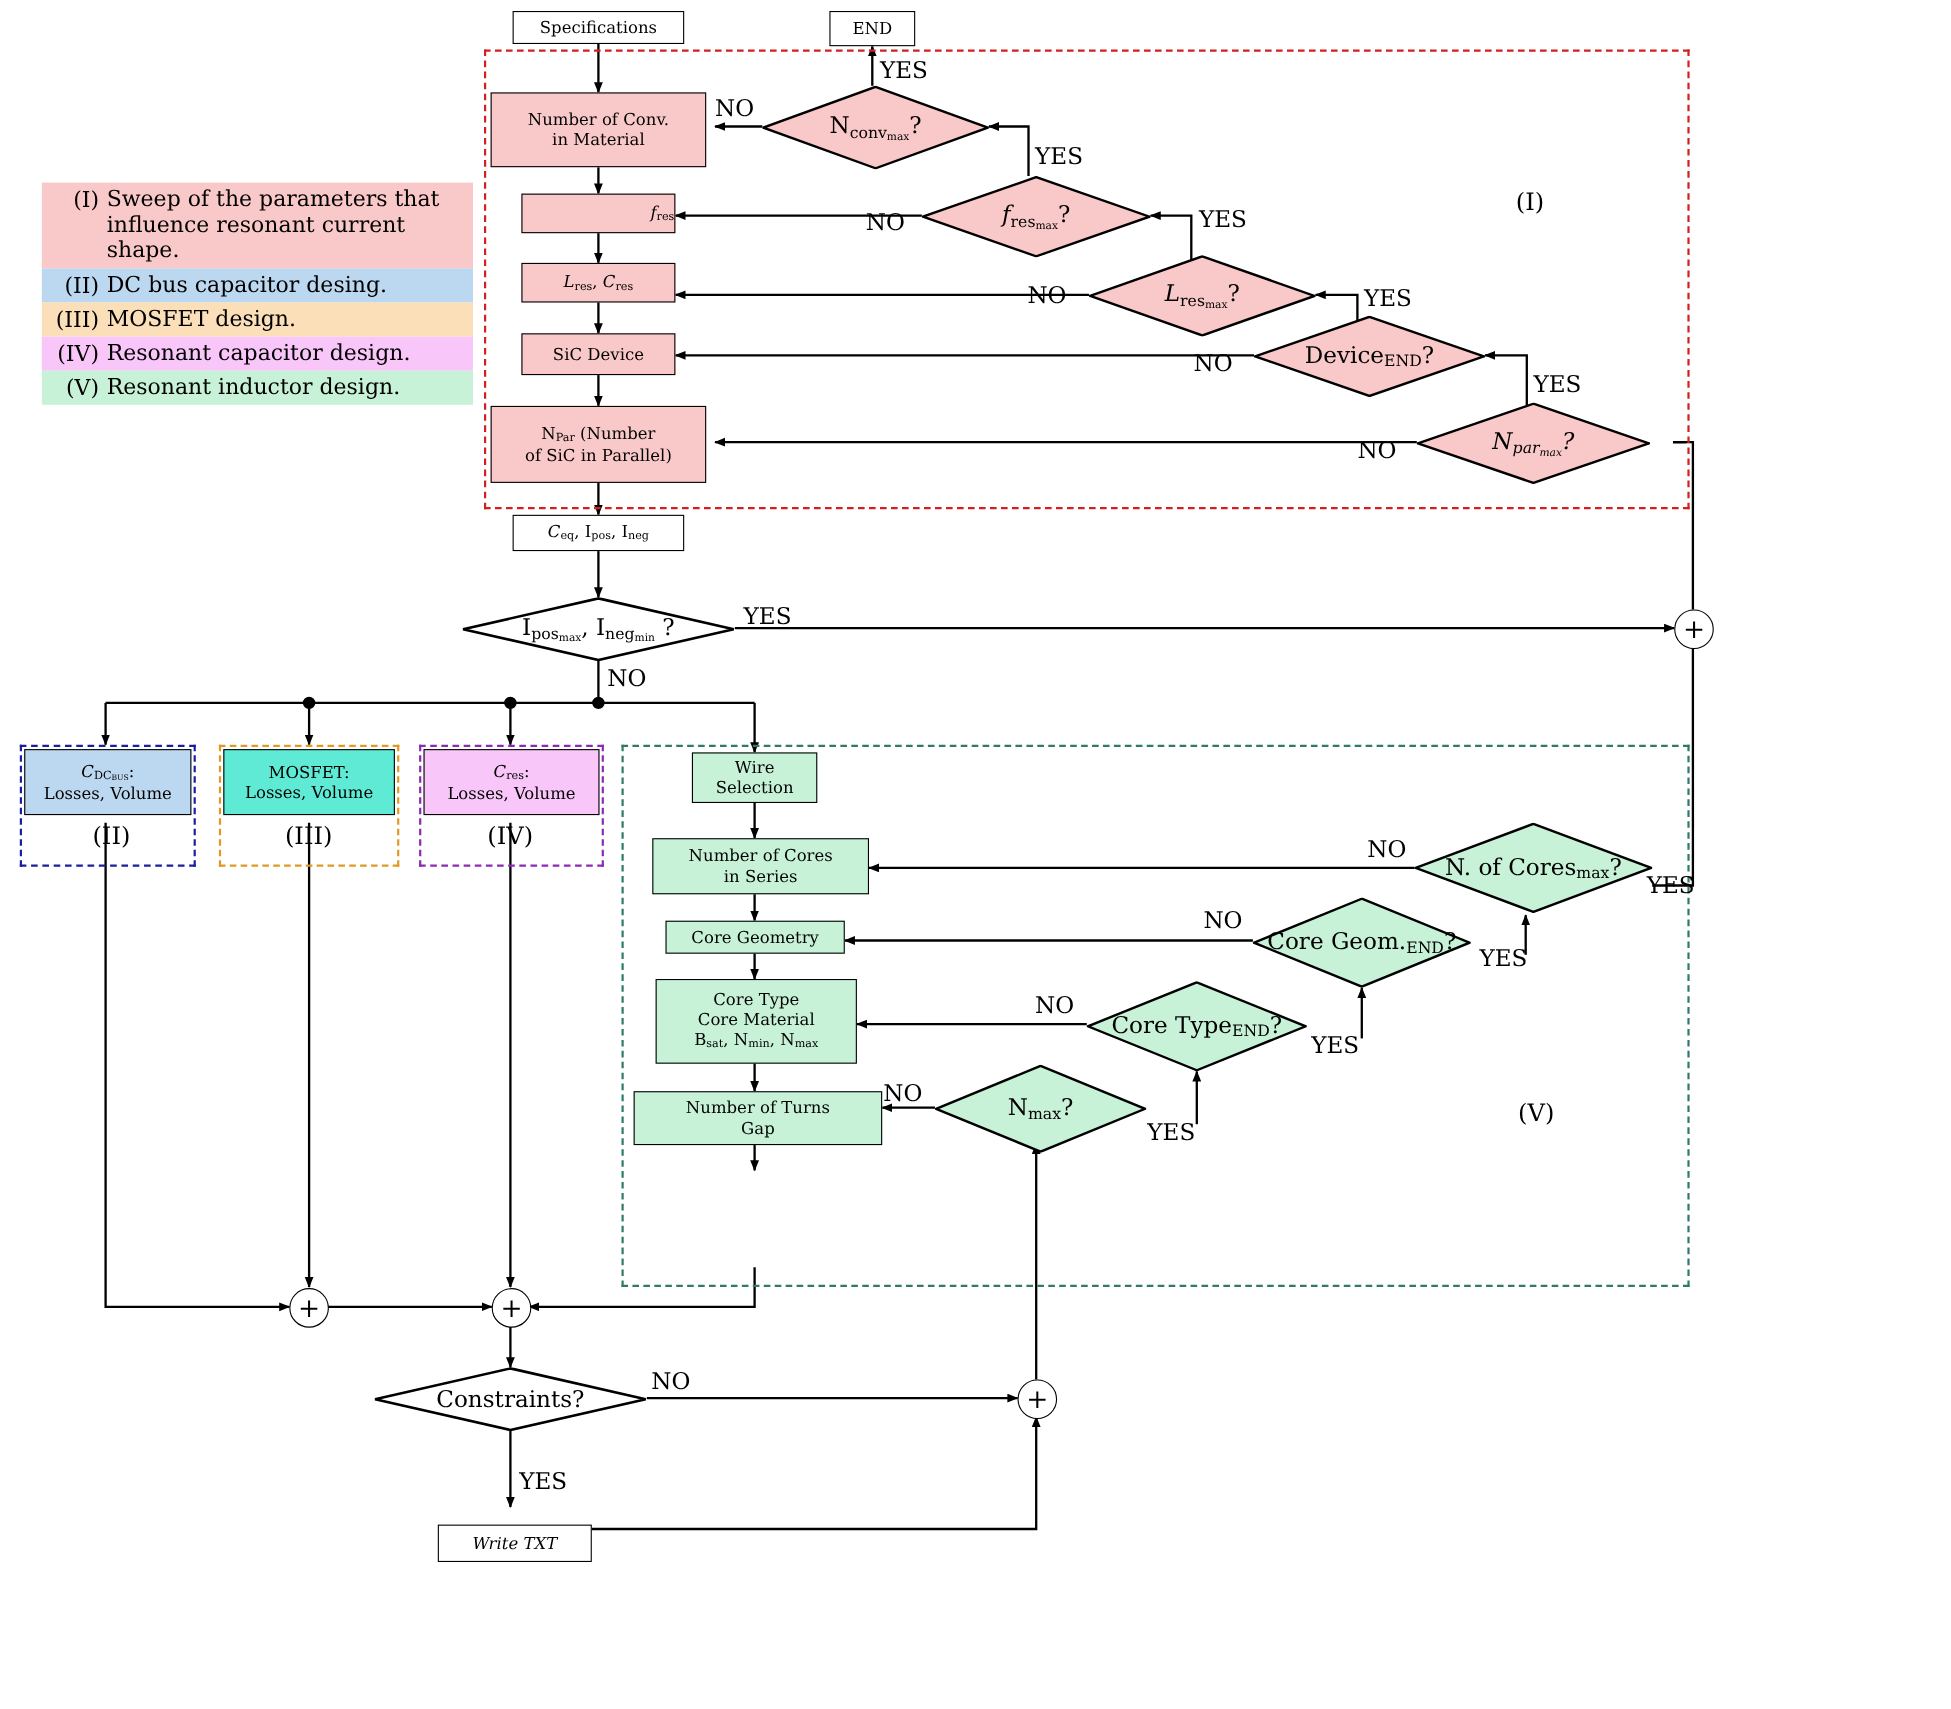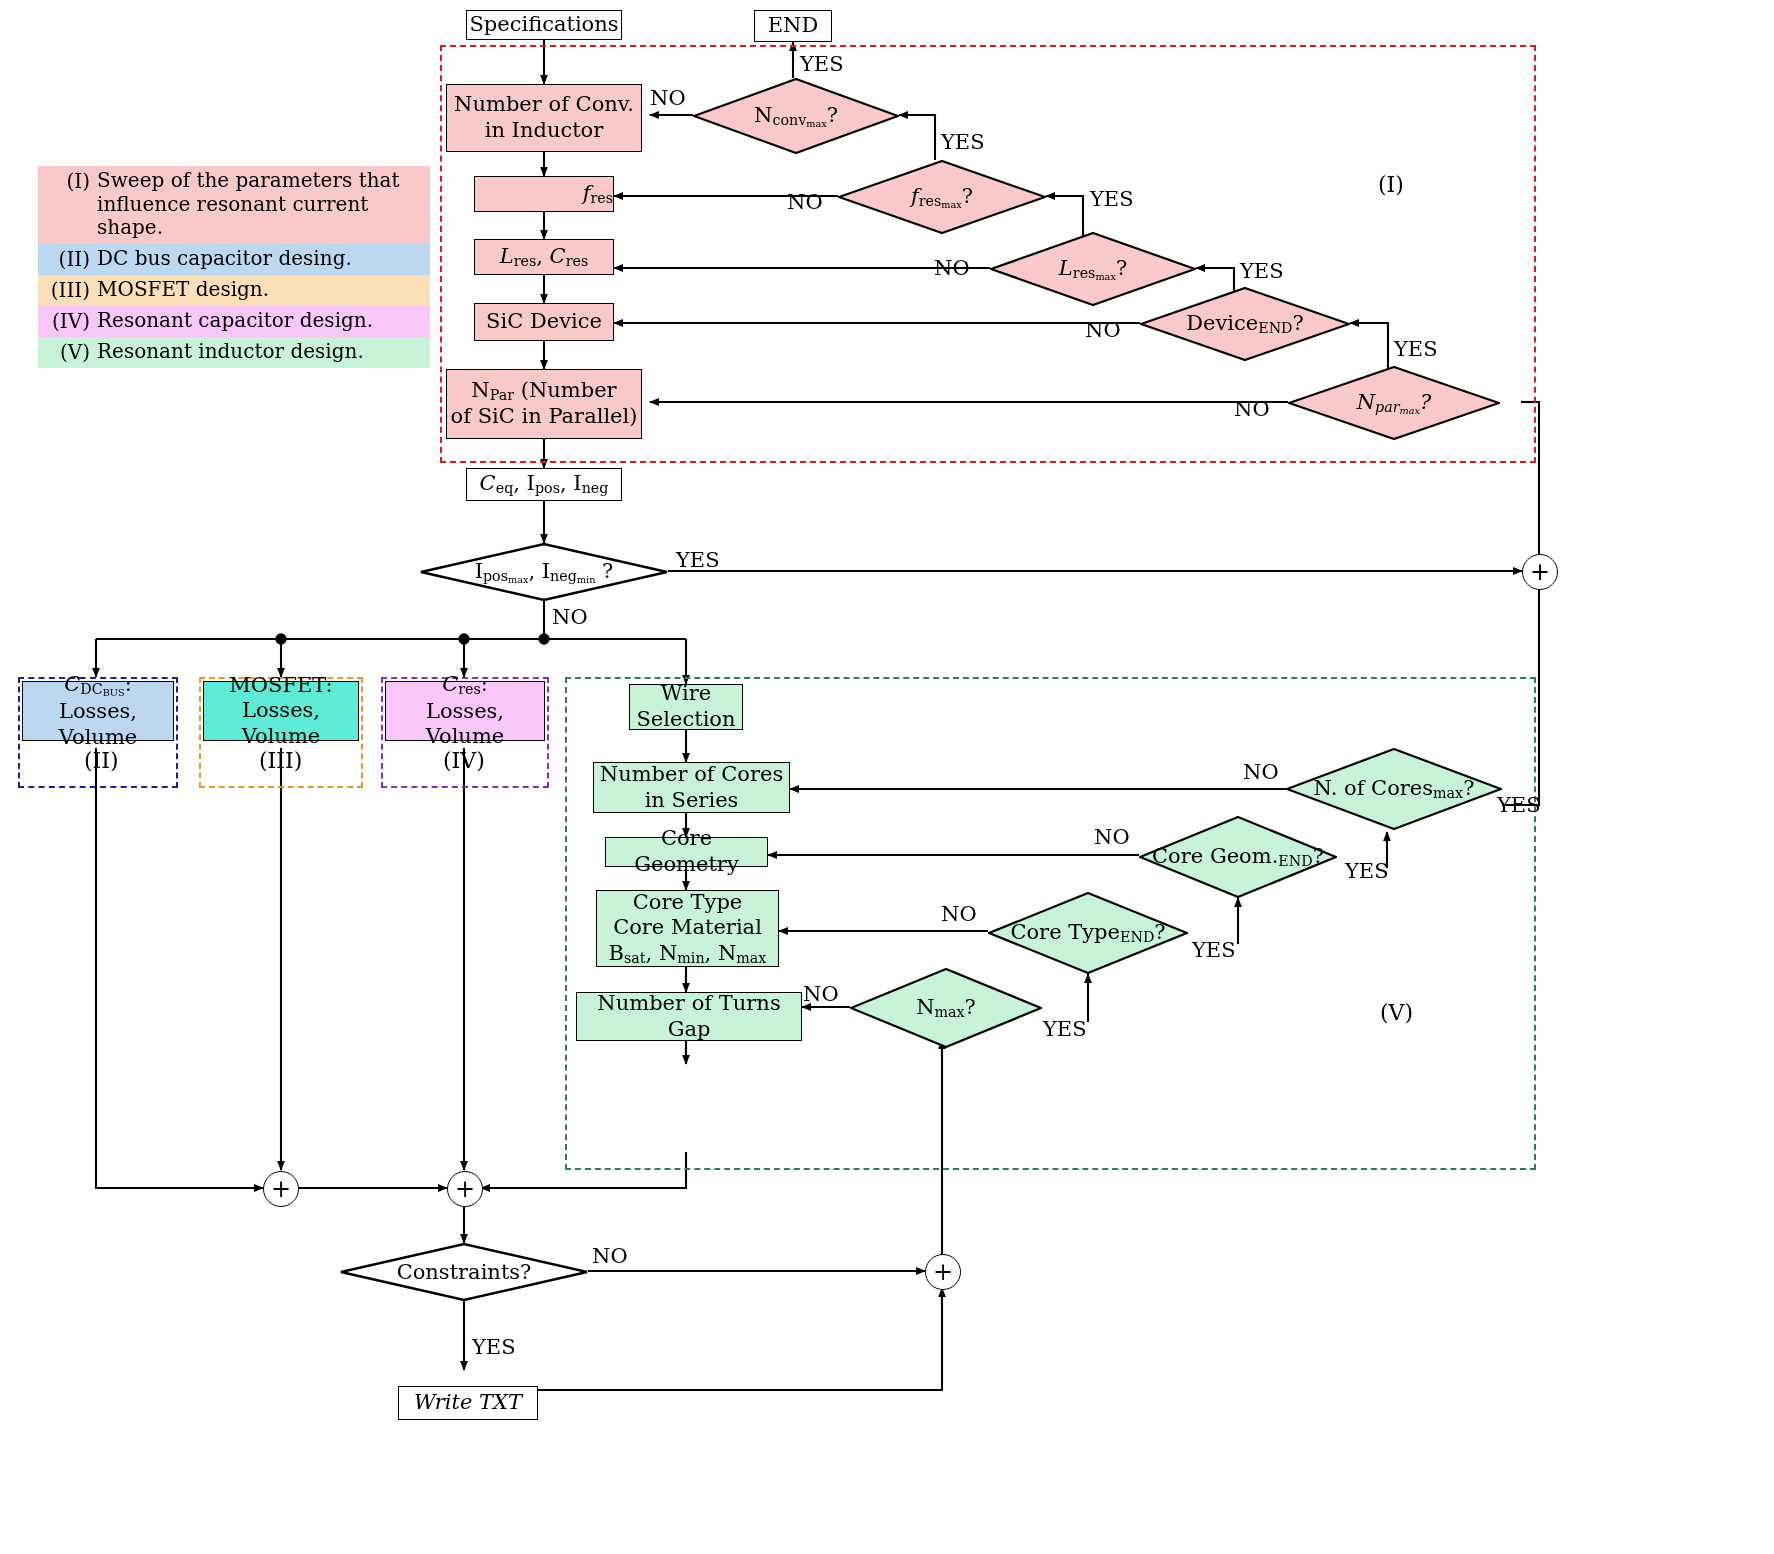--- a/index.html
+++ b/index.html
@@ -2,21 +2,21 @@
 <html><head>
 <meta charset="utf-8">
 <style>
   html,body{margin:0;padding:0;background:#fff;}
   body{font-family:"DejaVu Serif","Liberation Serif",serif;}
   #stage{position:relative;width:1774px;height:1554px;overflow:hidden;background:#fff;}
   svg#wires{position:absolute;left:0;top:0;width:1774px;height:1554px;pointer-events:none;}
 
   .node{position:absolute;box-sizing:border-box;display:flex;flex-direction:column;
         align-items:center;justify-content:center;text-align:center;line-height:1.22;
-        border:1.6px solid #000;background:#fff;font-size:21px;color:#000;}
+        border:1.6px solid #000;background:#fff;font-size:15px;color:#000;}
   .node.pink{background:#f9c8c8;}
   .node.green{background:#c7f2d8;}
   .node.blue{background:#bcd8f0;}
   .node.orange{background:#5eead4;}
   .node.violet{background:#f8c6f8;}
 
   .dia{position:absolute;display:flex;align-items:center;justify-content:center;
        text-align:center;font-size:21px;color:#000;}
   .dia .lbl{position:relative;z-index:2;}
   .dia .shape{position:absolute;left:0;top:0;width:100%;height:100%;z-index:1;}
@@ -187,21 +187,21 @@
   </div>
   <div class="node" style="left:754px;top:10px;width:78px;height:32px;">
     <span>END</span>
   </div>
   <div class="node" style="left:398px;top:1386px;width:140px;height:34px;font-style:italic;">
     <span>Write TXT</span>
   </div>
 
   <div class="node pink" style="left:446px;top:84px;width:196px;height:68px;">
     <span>Number of Conv.</span>
-    <span>in Inductor</span>
+    <span>in Material</span>
   </div>
 
   <div class="node pink" style="left:474px;top:176px;width:140px;height:36px;align-items:flex-end;">
     <span><i>f</i><sub>res</sub></span>
   </div>
 
   <div class="node pink" style="left:474px;top:239px;width:140px;height:36px;">
     <span><i>L</i><sub>res</sub>, <i>C</i><sub>res</sub></span>
   </div>
 

